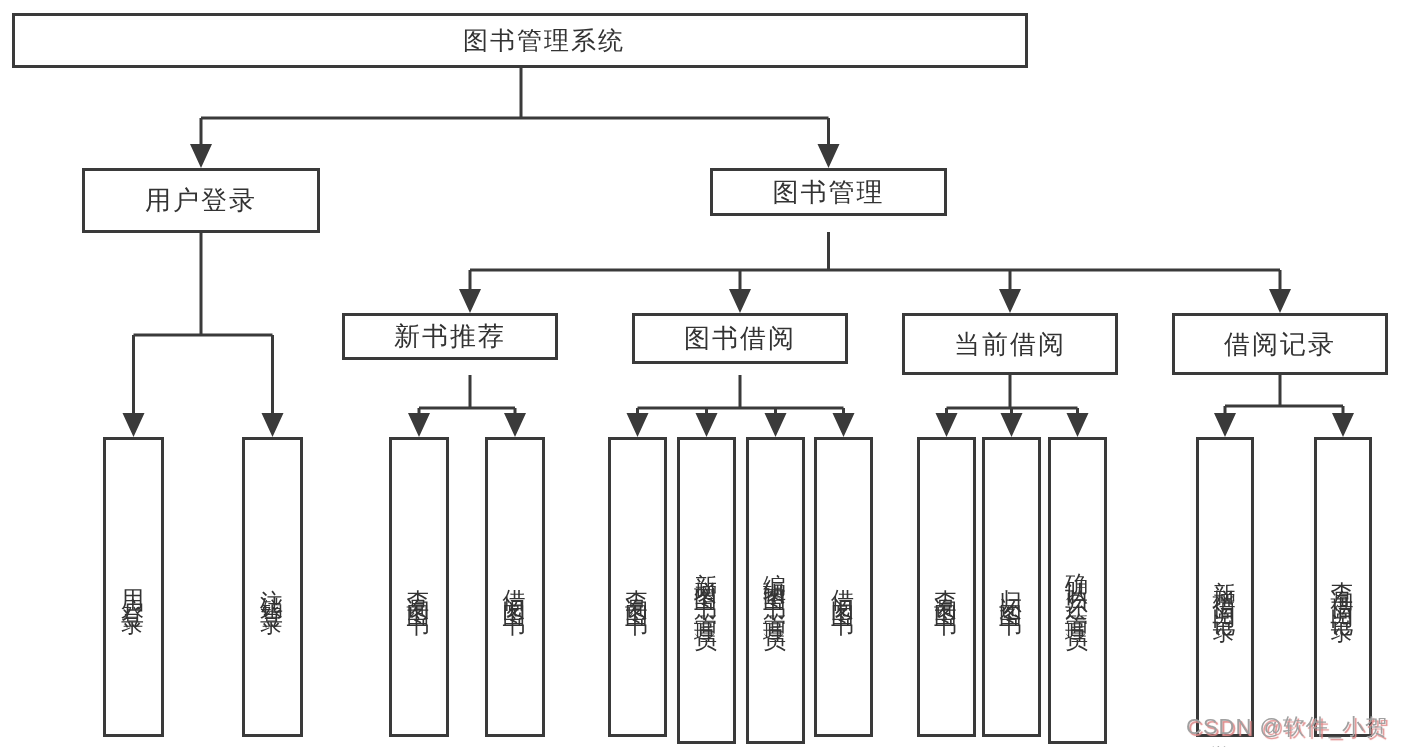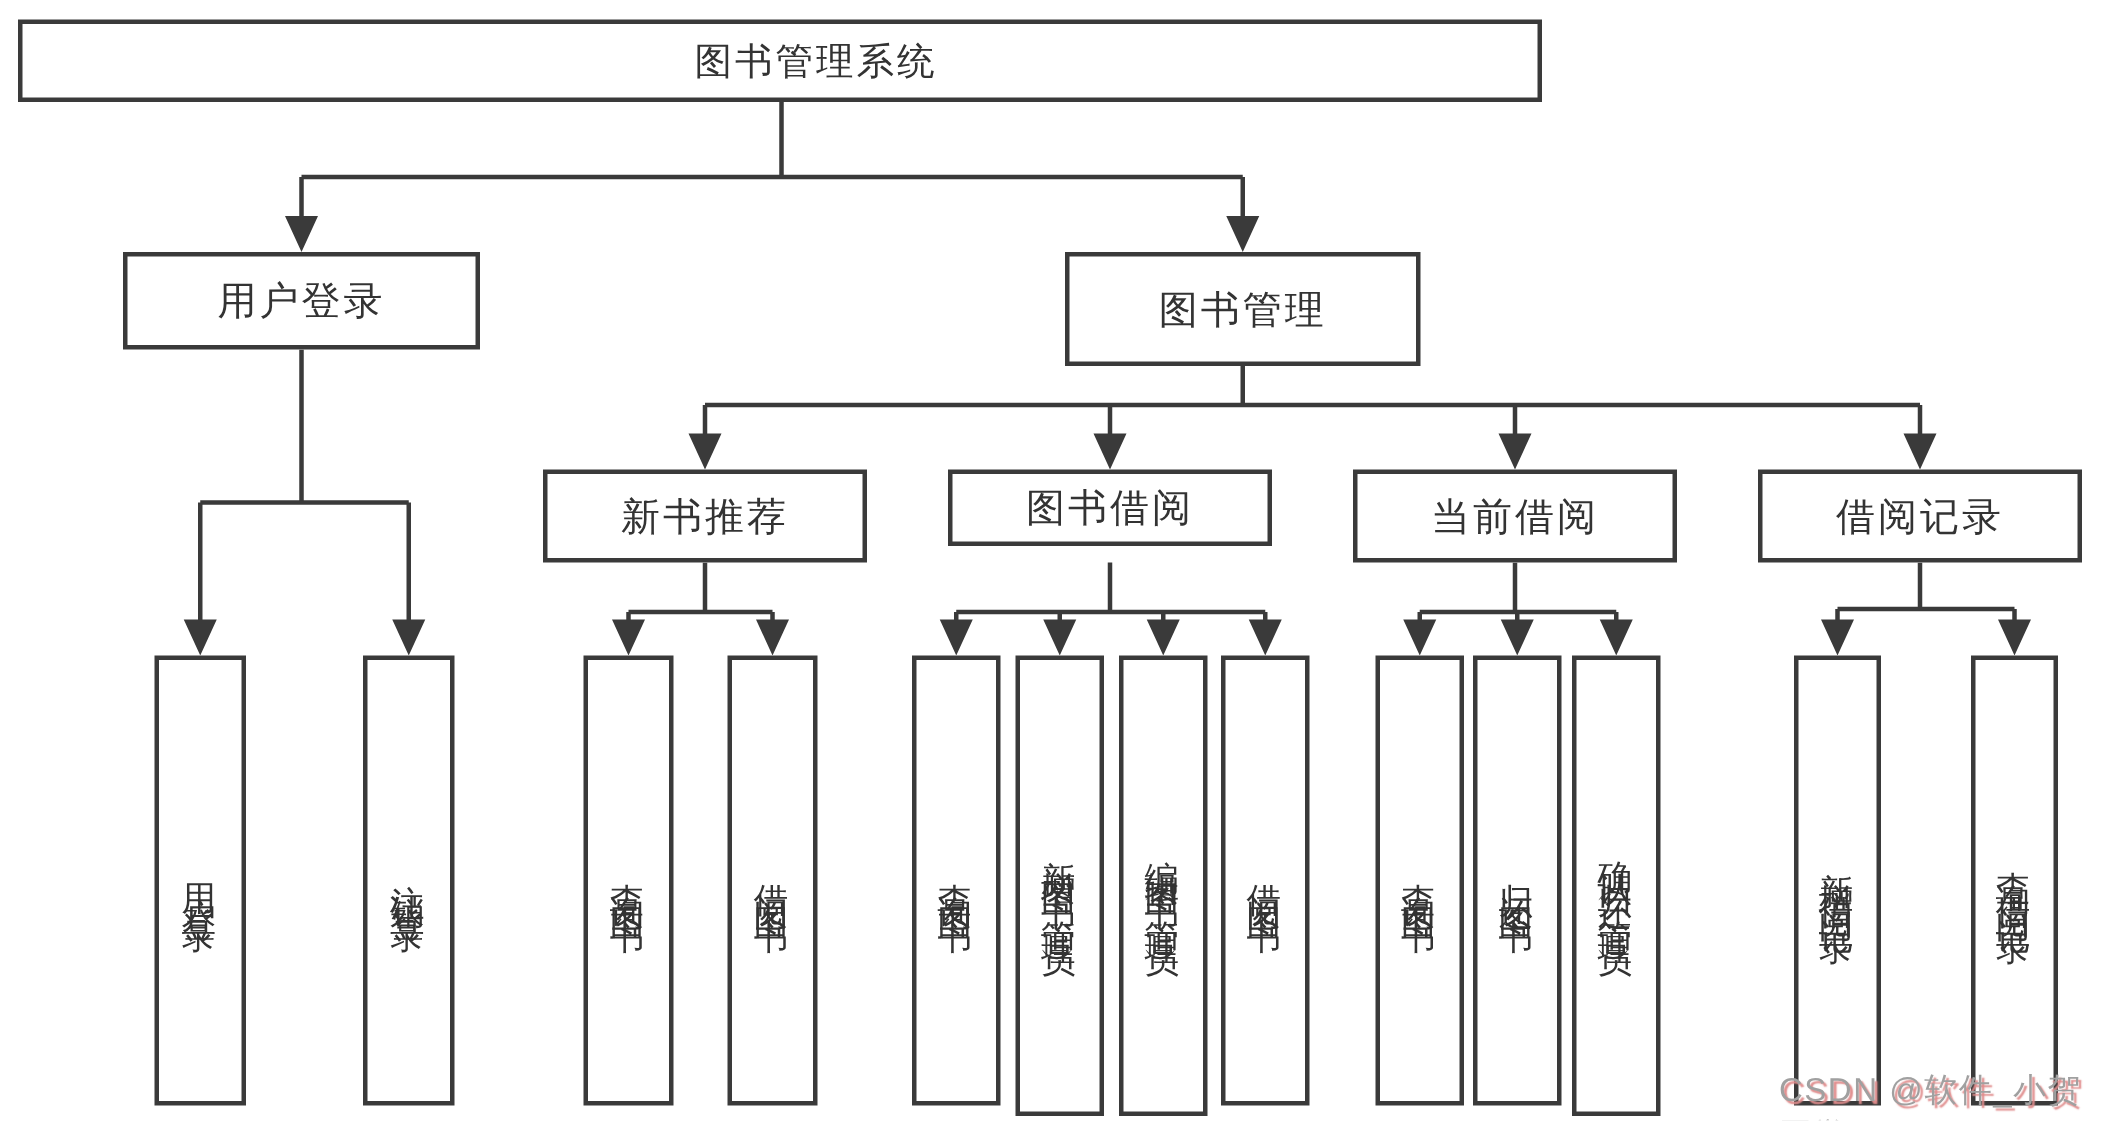--- a/index.html
+++ b/index.html
@@ -118,23 +118,23 @@
              M935.5 413 L957.5 413 L946.5 437 Z
              M1000.5 413 L1022.5 413 L1011.5 437 Z
              M1066.5 413 L1088.5 413 L1077.5 437 Z
              M1214 413 L1236 413 L1225 437 Z
              M1332 413 L1354 413 L1343 437 Z"></path>
   </svg>
 
   <div class="node h-root" style="left:12px; top:13px; width:1016px; height:55px;padding-left:48px;">图书管理系统</div>
 
   <div class="node h" style="left:82px; top:168px; width:238px; height:65px;">用户登录</div>
-  <div class="node h" style="left:710px; top:168px; width:237px; height:76px;">图书管理</div>
+  <div class="node h" style="left:710px; top:168px; width:237px; height:48px;">图书管理</div>
 
-  <div class="node h" style="left:362px; top:313px; width:216px; height:62px;">新书推荐</div>
+  <div class="node h" style="left:342px; top:313px; width:216px; height:47px;">新书推荐</div>
   <div class="node h" style="left:632px; top:313px; width:216px; height:51px;">图书借阅</div>
   <div class="node h" style="left:902px; top:313px; width:216px; height:62px;">当前借阅</div>
   <div class="node h" style="left:1172px; top:313px; width:216px; height:62px;">借阅记录</div>
 
   <div class="node v" style="left:103px; top:437px; width:61px; height:300px;">用户登录</div>
   <div class="node v" style="left:242px; top:437px; width:61px; height:300px;">注销登录</div>
 
   <div class="node v" style="left:389px; top:437px; width:60px; height:300px;">查询图书</div>
   <div class="node v" style="left:485px; top:437px; width:60px; height:300px;">借阅图书</div>
 

